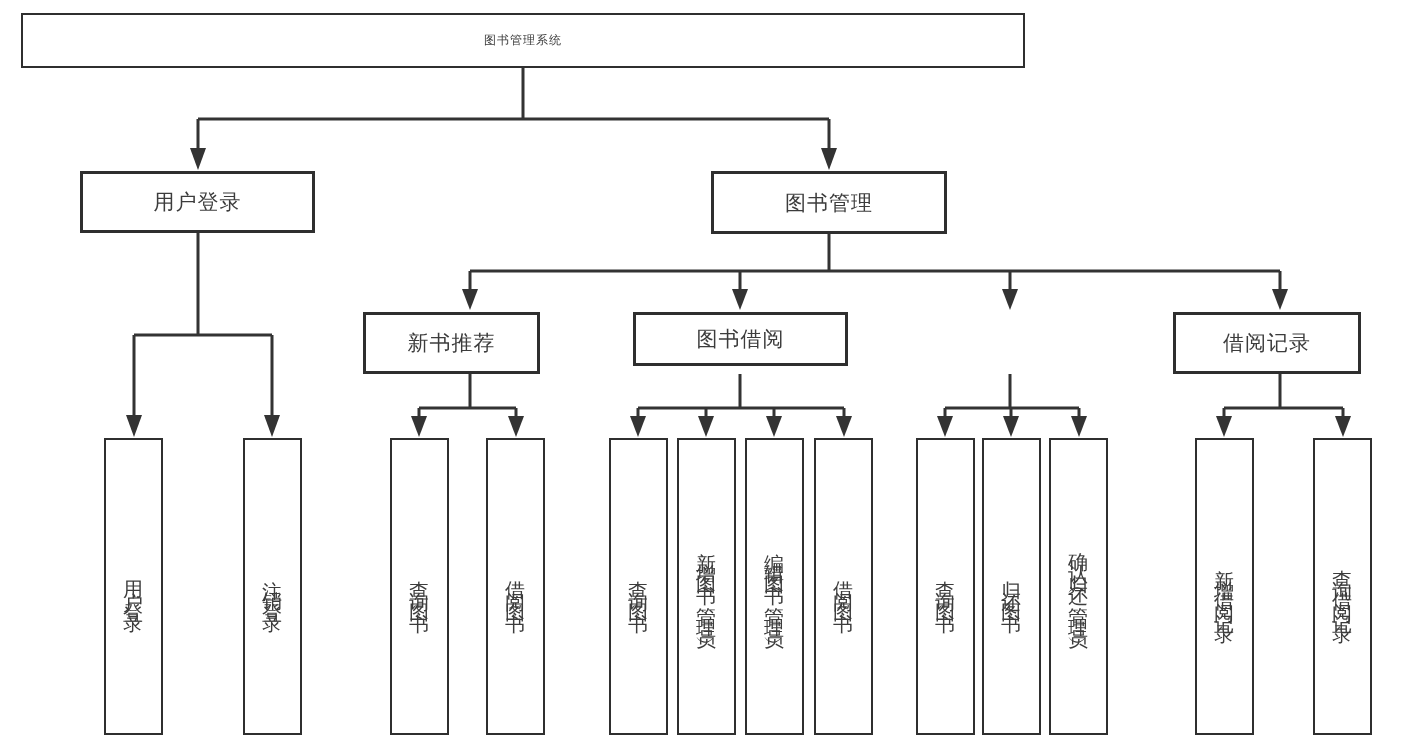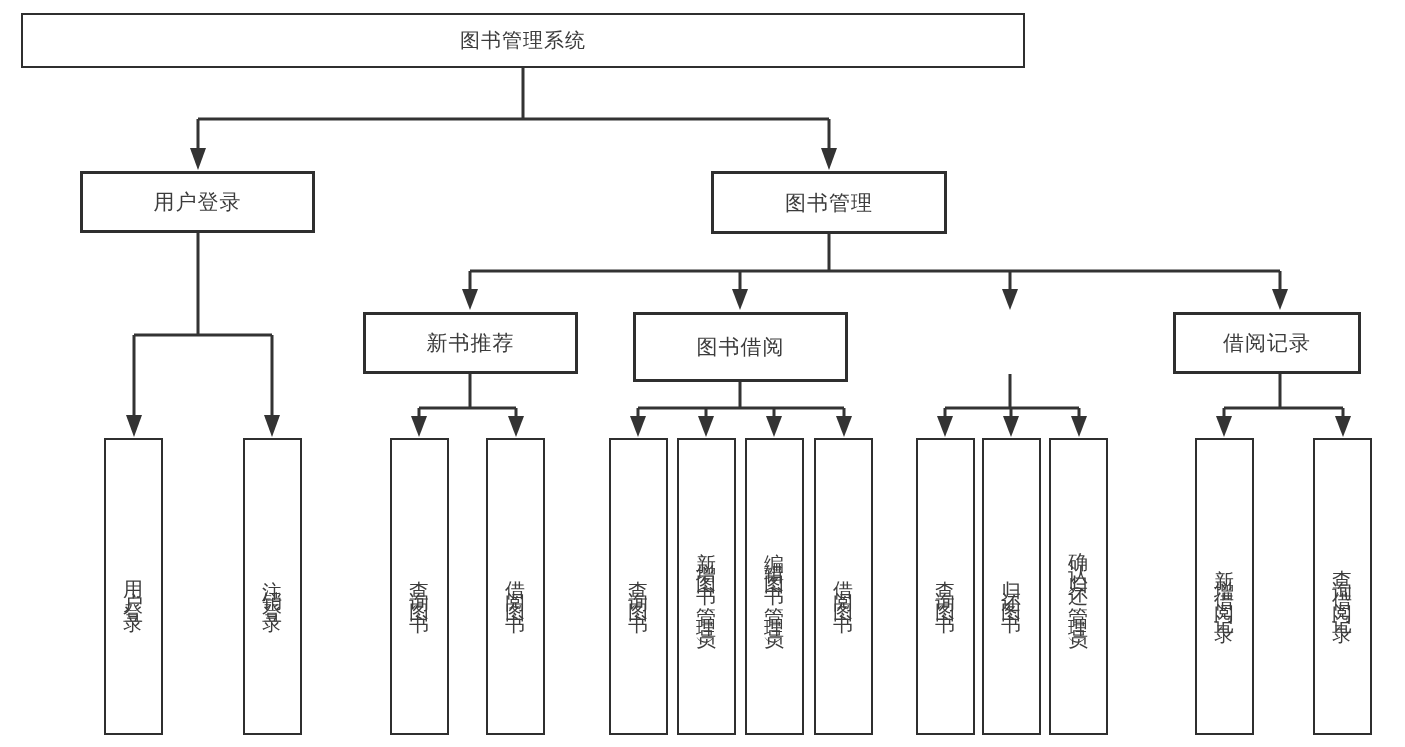--- a/index.html
+++ b/index.html
@@ -18,21 +18,21 @@
   svg.connectors path { stroke:currentColor; stroke-width:3; fill:none; }
   svg.connectors polygon { fill:currentColor; stroke:none; }
   .box {
     position:absolute; background:#ffffff;
     border:2px solid var(--box-border);
     display:flex; align-items:center; justify-content:center;
     text-align:center;
   }
   .box.lvl { border-width:3px; }
   .box .hlabel { font-size:21px; letter-spacing:1px; white-space:nowrap; }
-  .box.root .hlabel { font-size:20px;font-family:Liberation Mono, monospace; }
+  .box.root .hlabel { font-size:12px;font-family:Liberation Mono, monospace; }
   .box.leaf { width:59px; top:438px; height:297px; }
   .vtext {
     writing-mode:vertical-rl; text-orientation:mixed;
     font-size:20px; line-height:1; letter-spacing:11px;
     white-space:nowrap;
   }
   .watermark {
     position:absolute; right:8px; bottom:5px;
     font-size:22px; color:var(--watermark);
     text-shadow:0 0 2px #ffffff, 1px 1px 1px #ffffff;
@@ -84,24 +84,24 @@
     <span class="hlabel">图书管理系统</span>
   </div>
 
   <div class="box lvl" style="left:80px;top:171px;width:235px;height:62px">
     <span class="hlabel">用户登录</span>
   </div>
   <div class="box lvl" style="left:711px;top:171px;width:236px;height:63px">
     <span class="hlabel">图书管理</span>
   </div>
 
-  <div class="box lvl" style="left:363px;top:312px;width:215px;height:62px">
+  <div class="box lvl" style="left:363px;top:312px;width:177px;height:62px">
     <span class="hlabel">新书推荐</span>
   </div>
-  <div class="box lvl" style="left:633px;top:312px;width:215px;height:70px">
+  <div class="box lvl" style="left:633px;top:312px;width:215px;height:54px">
     <span class="hlabel">图书借阅</span>
   </div>
   <div class="box lvl" style="left:1173px;top:312px;width:188px;height:62px">
     <span class="hlabel">借阅记录</span>
   </div>
 
   <div class="box leaf" style="left:104px">
     <span class="vtext">用户登录</span>
   </div>
   <div class="box leaf" style="left:243px">

